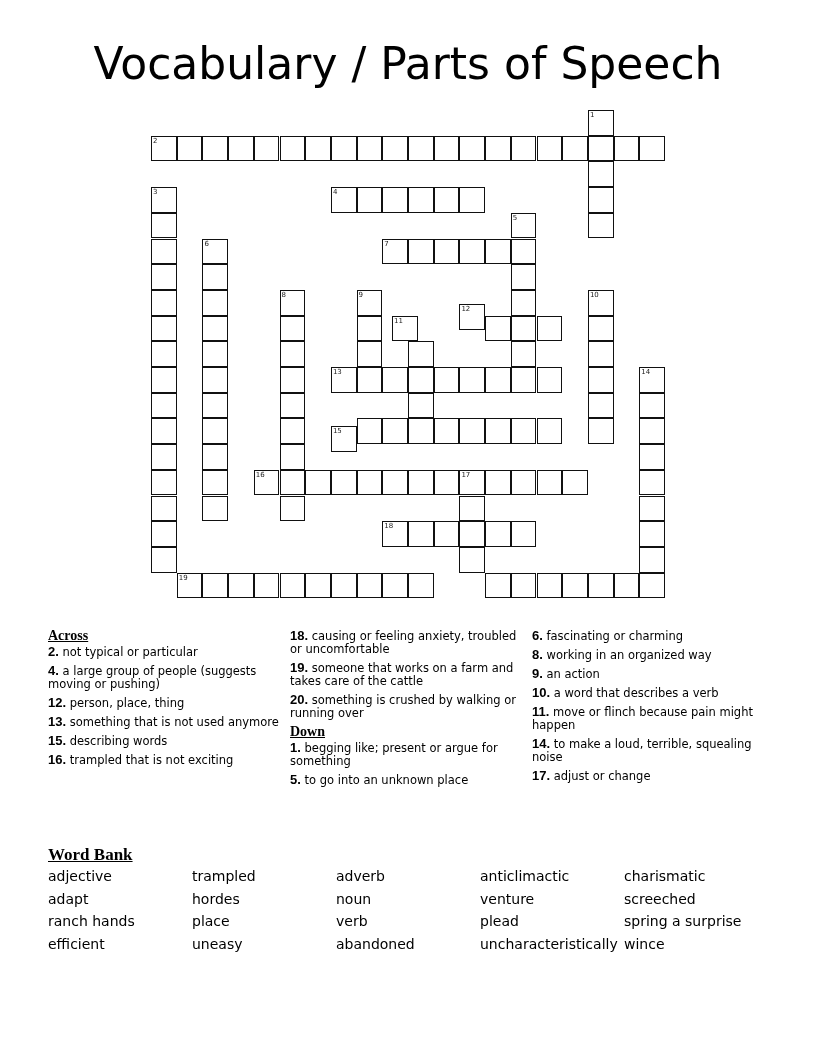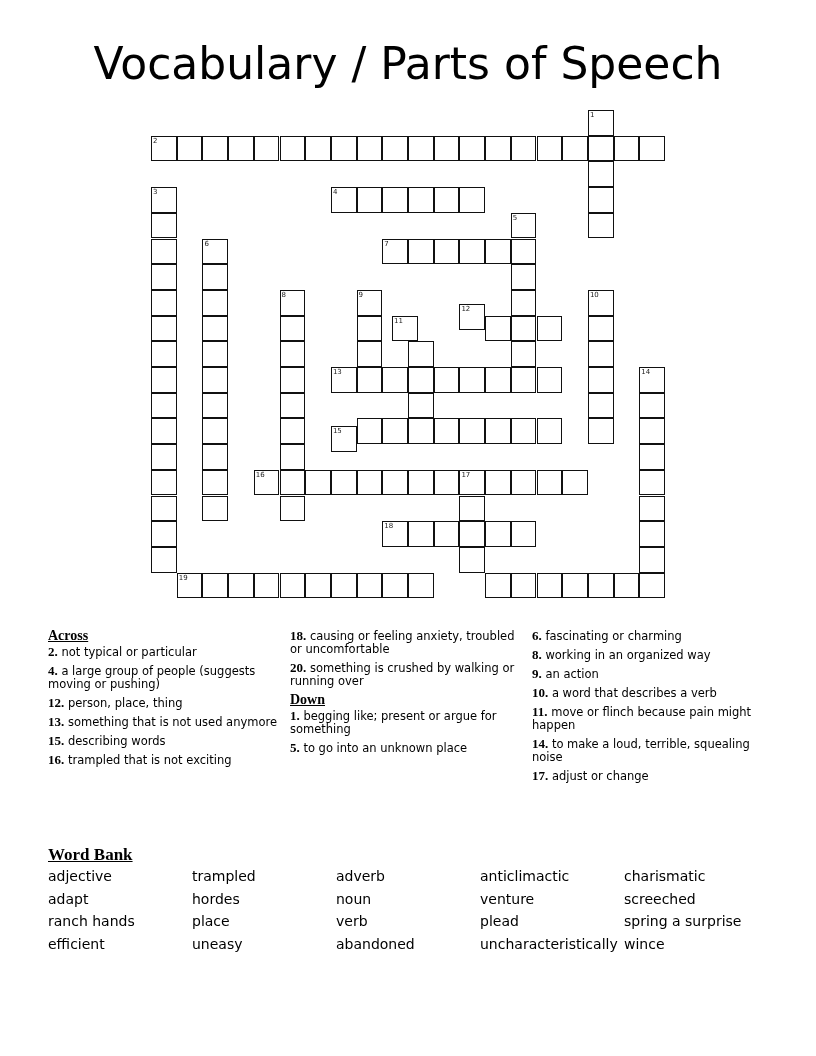--- a/index.html
+++ b/index.html
@@ -4,21 +4,21 @@
 <style>
   html, body { margin:0; padding:0; background:#ffffff; }
   body { width:816px; height:1056px; position:relative; overflow:hidden; color:#000; font-family:"DejaVu Sans", sans-serif; }
   .title { position:absolute; left:0; top:38px; width:816px; text-align:center; font-size:44px; font-family:"DejaVu Sans", sans-serif; letter-spacing:0px; }
   .grid { position:absolute; left:0; top:0; width:816px; height:620px; }
   .cell { position:absolute; width:25.7px; height:25.7px; box-sizing:border-box; border:1.3px solid #111; background:#fff; }
   .cell .num { position:absolute; left:1px; top:0px; font-size:7px; line-height:8px; font-family:"DejaVu Sans", sans-serif; color:#222; }
   .clues { position:absolute; font-size:11.5px; line-height:13px; font-family:"DejaVu Sans", sans-serif; }
   .clues .head { font-family:"Liberation Serif", serif; font-weight:bold; text-decoration:underline; font-size:14px; margin-bottom:3px; display:block; }
   .clue { margin-bottom:5px; }
-  .clue .n { font-family:Liberation Serif, serif; font-weight:bold; font-size:13px;text-align:right; }
+  .clue .n { font-family:Liberation Sans, sans-serif; font-weight:bold; font-size:13px;text-align:right; }
   .col1 { left:48px; top:629px; width:232px; }
   .col2 { left:290px; top:629px; width:232px; }
   .col3 { left:532px; top:629px; width:232px; }
   .wb-head { position:absolute; left:48px; top:845px; font-family:"Liberation Serif", serif; font-weight:bold; text-decoration:underline; font-size:17px; }
   .wb { position:absolute; left:48px; top:868px; width:720px; display:grid; grid-template-columns:144px 144px 144px 144px 144px; grid-auto-rows:22.5px; font-size:14px; font-family:"DejaVu Sans", sans-serif; }
 </style>
 </head>
 <body>
 
 <div class="title">Vocabulary / Parts of Speech</div>
@@ -226,20 +226,21 @@
   <div class="clue"><span class="n">2.</span> <span>not typical or particular</span></div>
   <div class="clue"><span class="n">4.</span> <span>a large group of people (suggests moving or pushing)</span></div>
   <div class="clue"><span class="n">12.</span> <span>person, place, thing</span></div>
   <div class="clue"><span class="n">13.</span> <span>something that is not used anymore</span></div>
   <div class="clue"><span class="n">15.</span> <span>describing words</span></div>
   <div class="clue"><span class="n">16.</span> <span>trampled that is not exciting</span></div>
 </div>
 
 <div class="clues col2">
   <div class="clue"><span class="n">18.</span> <span>causing or feeling anxiety, troubled or uncomfortable</span></div>
+  <div class="clue"><span class="n">19.</span> <span>someone that works on a farm and takes care of the cattle</span></div>
   <div class="clue"><span class="n">20.</span> <span>something is crushed by walking or running over</span></div>
   <span class="head">Down</span>
   <div class="clue"><span class="n">1.</span> <span>begging like; present or argue for something</span></div>
   <div class="clue"><span class="n">5.</span> <span>to go into an unknown place</span></div>
 </div>
 
 <div class="clues col3">
   <div class="clue"><span class="n">6.</span> <span>fascinating or charming</span></div>
   <div class="clue"><span class="n">8.</span> <span>working in an organized way</span></div>
   <div class="clue"><span class="n">9.</span> <span>an action</span></div>

